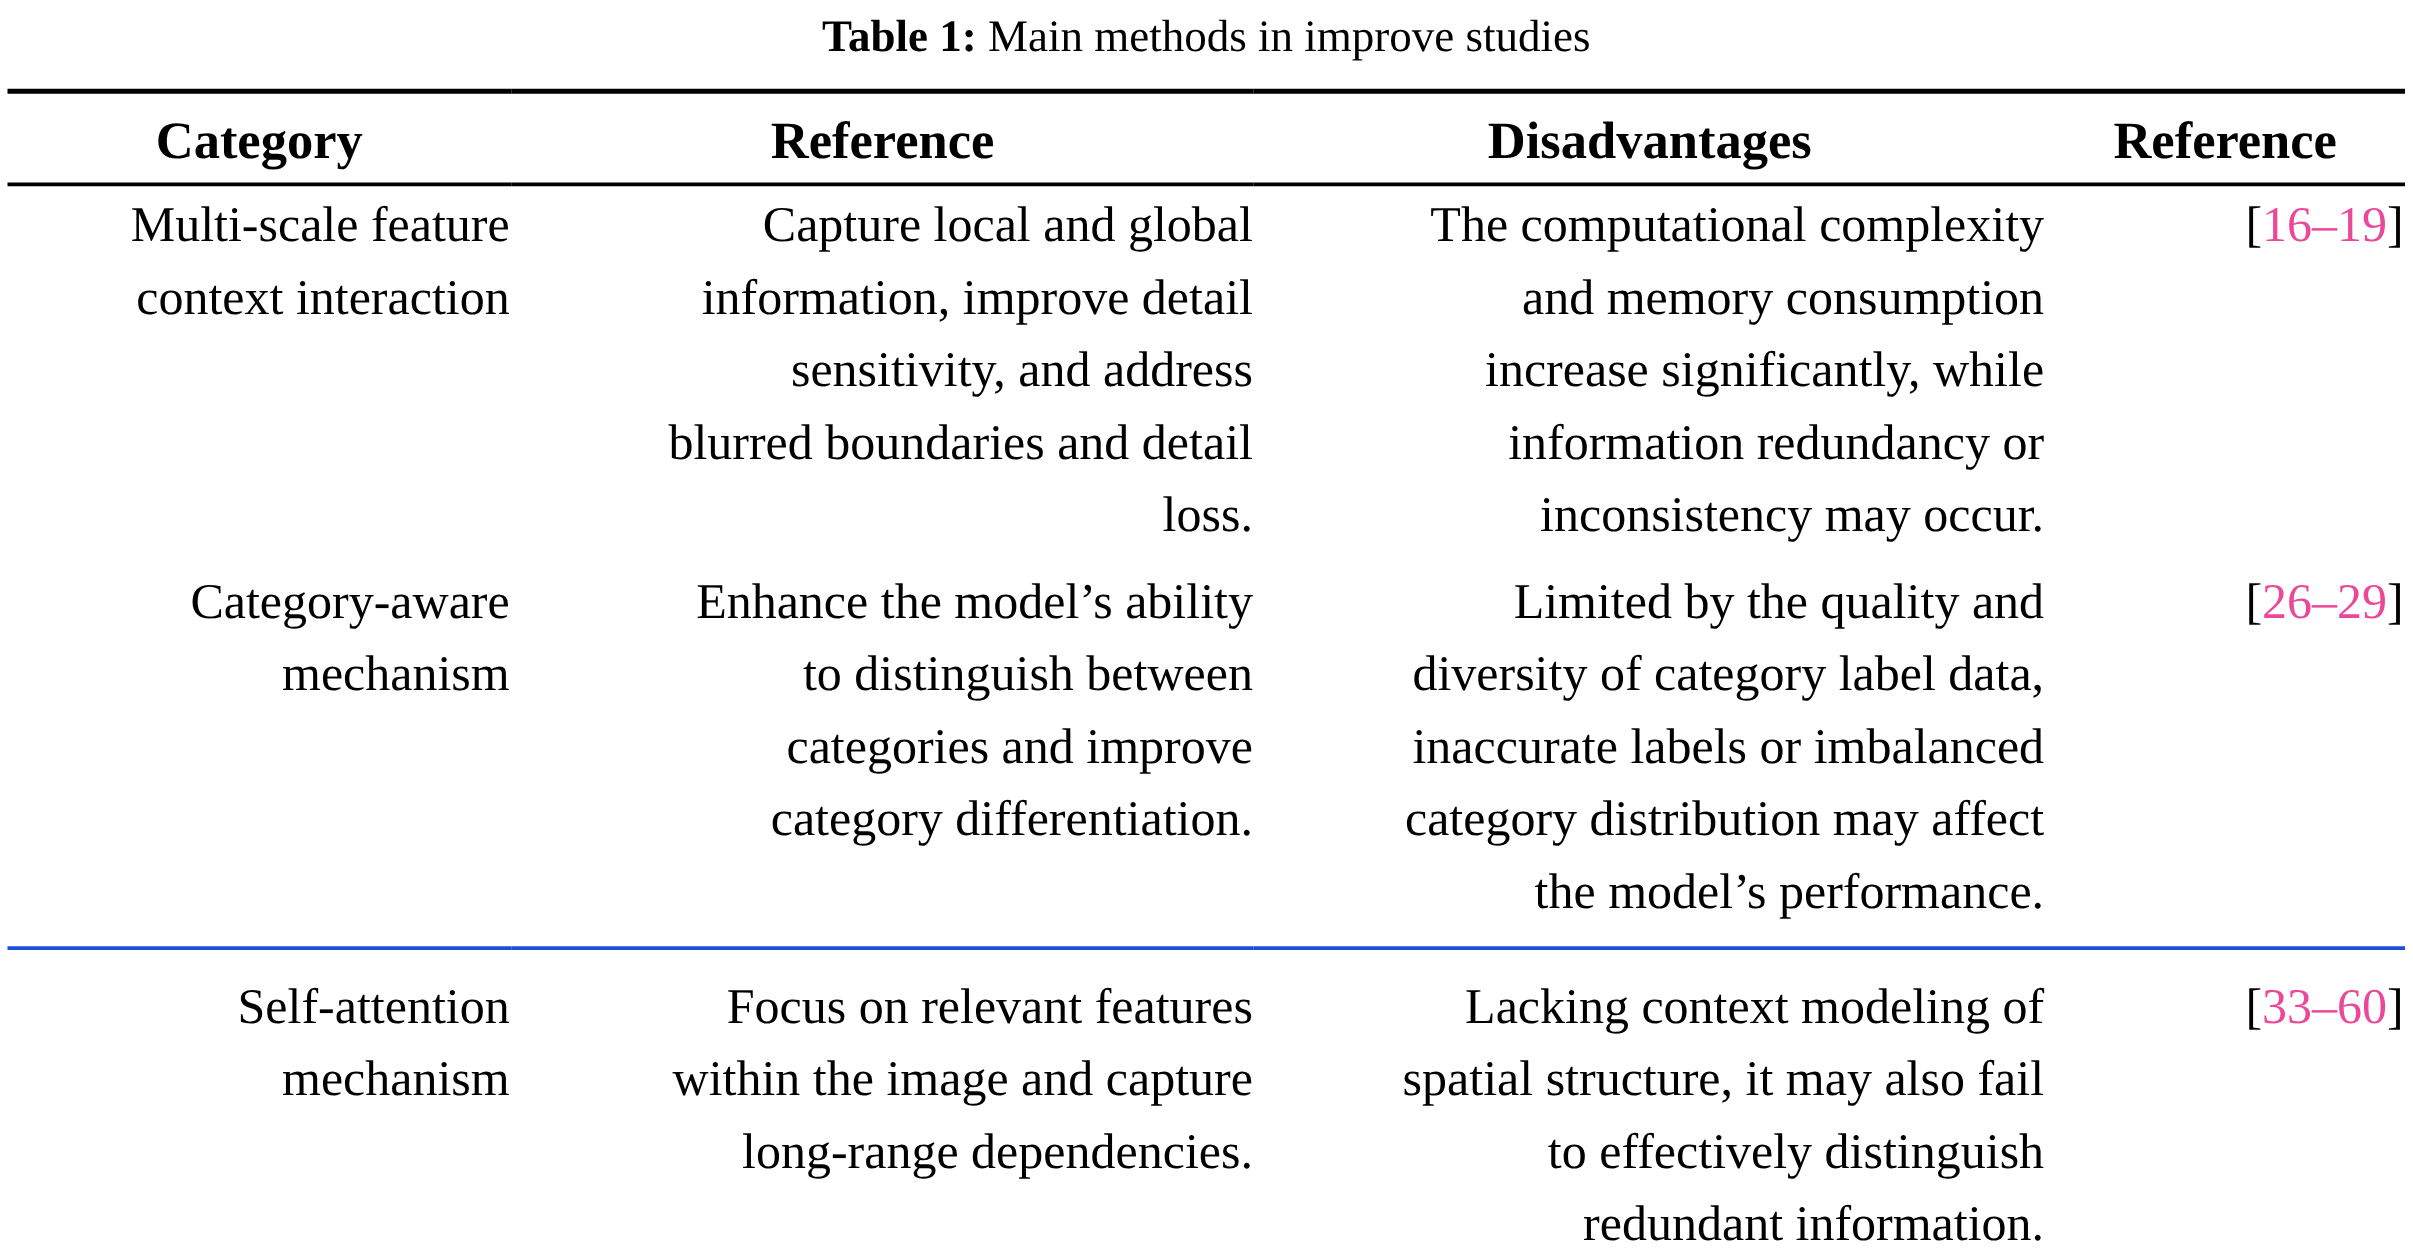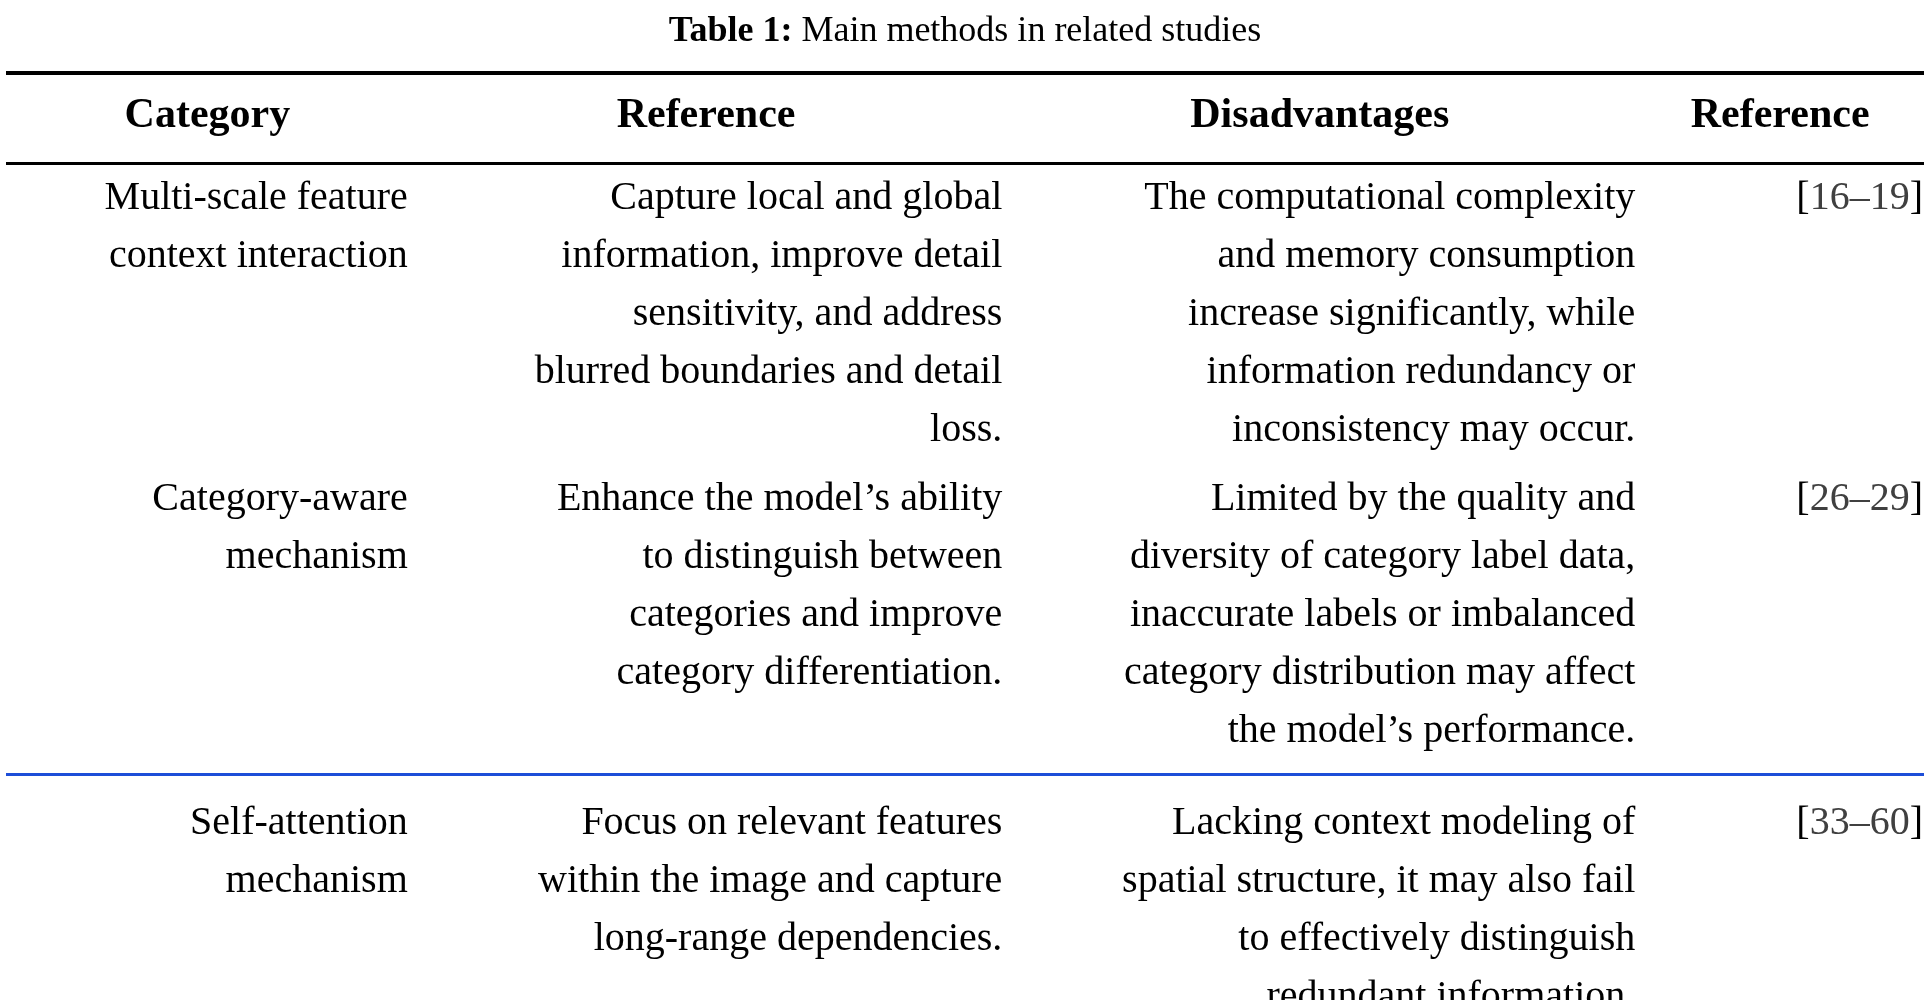--- a/index.html
+++ b/index.html
@@ -33,52 +33,52 @@
     border-bottom: 5px solid #000;
   }
   col.c-category      { width: 21%; }
   col.c-advantages    { width: 31%; }
   col.c-disadvantages { width: 33%; }
   col.c-reference     { width: 15%; }
   th {
     font-size: 42px;
     font-weight: bold;
     line-height: 48px;
-    padding: 14px 0 25px 0;
+    padding: 14px 0 9px 0;
     border-bottom: 3px solid #000;
     text-align: center;
     white-space: pre;
   }
   td {
     vertical-align: top;
     text-align: right;
     font-size: 40px;
     line-height: 58px;
     white-space: pre;
   }
   tr.row-1 td { padding-top: 2px; }
   tr.row-2 td { padding-top: 10px; padding-bottom: 15px; }
   tbody.block-2 td {
     border-top: 3px solid #1d4ed8;
     padding-top: 16px;
   }
   .ref-link {
-    color: #404040;
+    color: #ec4899;
     cursor: pointer;
     text-decoration: none;
   }
 </style>
 </head>
 <body>
 
 <div class="page">
 
   <div class="caption">
     <span class="caption-label">Table 1:</span>
-    <span class="caption-text">Main methods in related studies</span>
+    <span class="caption-text">Main methods in improve studies</span>
   </div>
 
   <table class="methods">
     <colgroup>
       <col class="c-category">
       <col class="c-advantages">
       <col class="c-disadvantages">
       <col class="c-reference">
     </colgroup>
 

